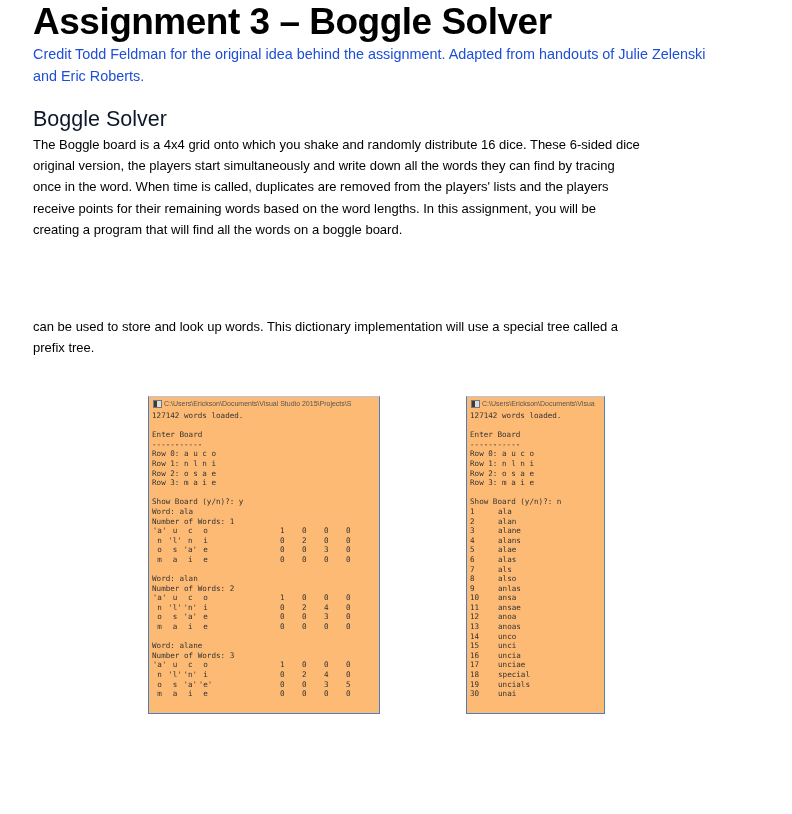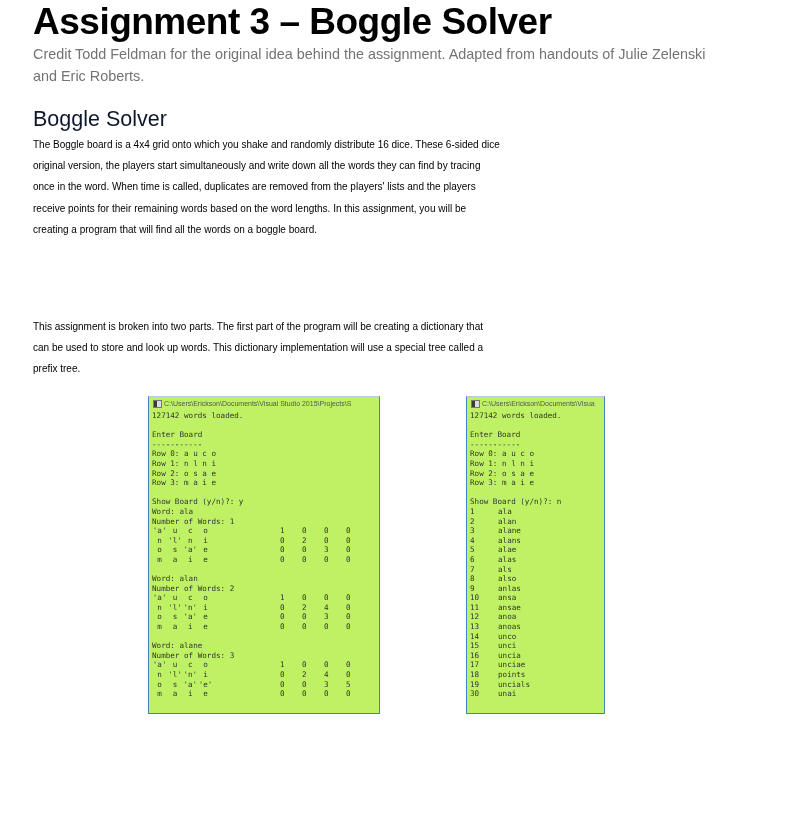--- a/index.html
+++ b/index.html
@@ -7,36 +7,36 @@
       width: 792px; height: 814px; position: relative; overflow: hidden;
       font-family: "Liberation Sans", sans-serif; color: #000;
     }
     .title {
       position: absolute; left: 33px; top: 0px;
       font-size: 37px; font-weight: bold; letter-spacing: -0.5px;
       line-height: 44px; white-space: nowrap; color: #000;
     }
     .credit {
       position: absolute; left: 33px; top: 44px; width: 700px;
-      font-size: 14.4px; line-height: 21.5px; color: #737373;
+      font-size: 14.4px; line-height: 21.5px; color: #1d4ed8;
     }
     .h2 {
       position: absolute; left: 33px; top: 106px;
       font-size: 21.5px; color: #0f172a; line-height: 26px; white-space: nowrap;
     }
     .para {
       position: absolute; left: 33px; width: 700px;
-      font-size: 10px; line-height: 21.2px; color: #000;
+      font-size: 13px; line-height: 21.2px; color: #000;
     }
     .p1 { top: 134px; }
     .p2 { top: 316px; }
     .p1 span.line, .p2 span.line { display: block; white-space: nowrap; }
 
     .console {
-      position: absolute; background: #bef264;
+      position: absolute; background: #fdba74;
       border: 1.5px solid #4a7fc0; border-top: 1px solid #b8c8dc;
       overflow: hidden;
       font-family: "DejaVu Sans Mono", monospace; font-size: 7.6px; color: #333;
     }
     .console-left { left: 148px; top: 396px; width: 230px; height: 316px; }
     .console-right { left: 466px; top: 396px; width: 137px; height: 316px; }
     .titlebar {
       height: 13px; display: flex; align-items: center; padding-left: 4px;
       font-family: "Liberation Sans", sans-serif; font-size: 7px; color: #555;
       white-space: nowrap; overflow: hidden;
@@ -63,21 +63,20 @@
 <div class="h2">Boggle Solver</div>
 
 <div class="para p1" id="p1">
     <span class="line">The Boggle board is a 4x4 grid onto which you shake and randomly distribute 16 dice. These 6-sided dice</span>
     <span class="line">original version, the players start simultaneously and write down all the words they can find by tracing</span>
     <span class="line">once in the word.  When time is called, duplicates are removed from the players' lists and the players</span>
     <span class="line">receive points for their remaining words based on the word lengths. In this assignment, you will be</span>
     <span class="line">creating a program that will find all the words on a boggle board.</span>
   </div>
 <div class="para p2" id="p2">
-    <span class="line">This assignment is broken into two parts.  The first part of the program will be creating a dictionary that</span>
     <span class="line">can be used to store and look up words.  This dictionary implementation will use a special tree called a</span>
     <span class="line">prefix tree.</span>
   </div>
 
 <div class="console console-left">
   <div class="titlebar">
     <span class="app-icon"></span>
     <span>C:\Users\Erickson\Documents\Visual Studio 2015\Projects\S</span>
   </div>
   <div class="cbody" id="left-body">
@@ -313,21 +312,21 @@
       <div class="wl-row">
         <span class="wl-num">16</span>
         <span>uncia</span>
       </div>
       <div class="wl-row">
         <span class="wl-num">17</span>
         <span>unciae</span>
       </div>
       <div class="wl-row">
         <span class="wl-num">18</span>
-        <span>points</span>
+        <span>special</span>
       </div>
       <div class="wl-row">
         <span class="wl-num">19</span>
         <span>uncials</span>
       </div>
       <div class="wl-row">
         <span class="wl-num">30</span>
         <span>unai</span>
       </div>
     </div>

